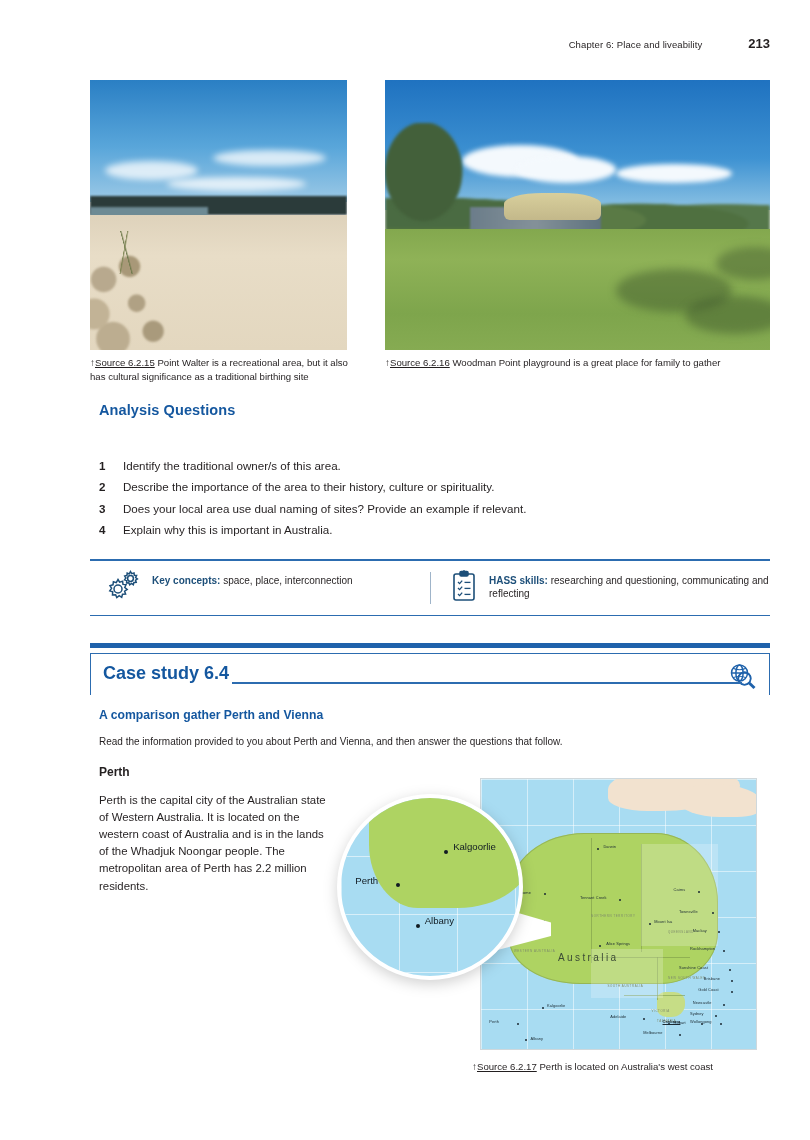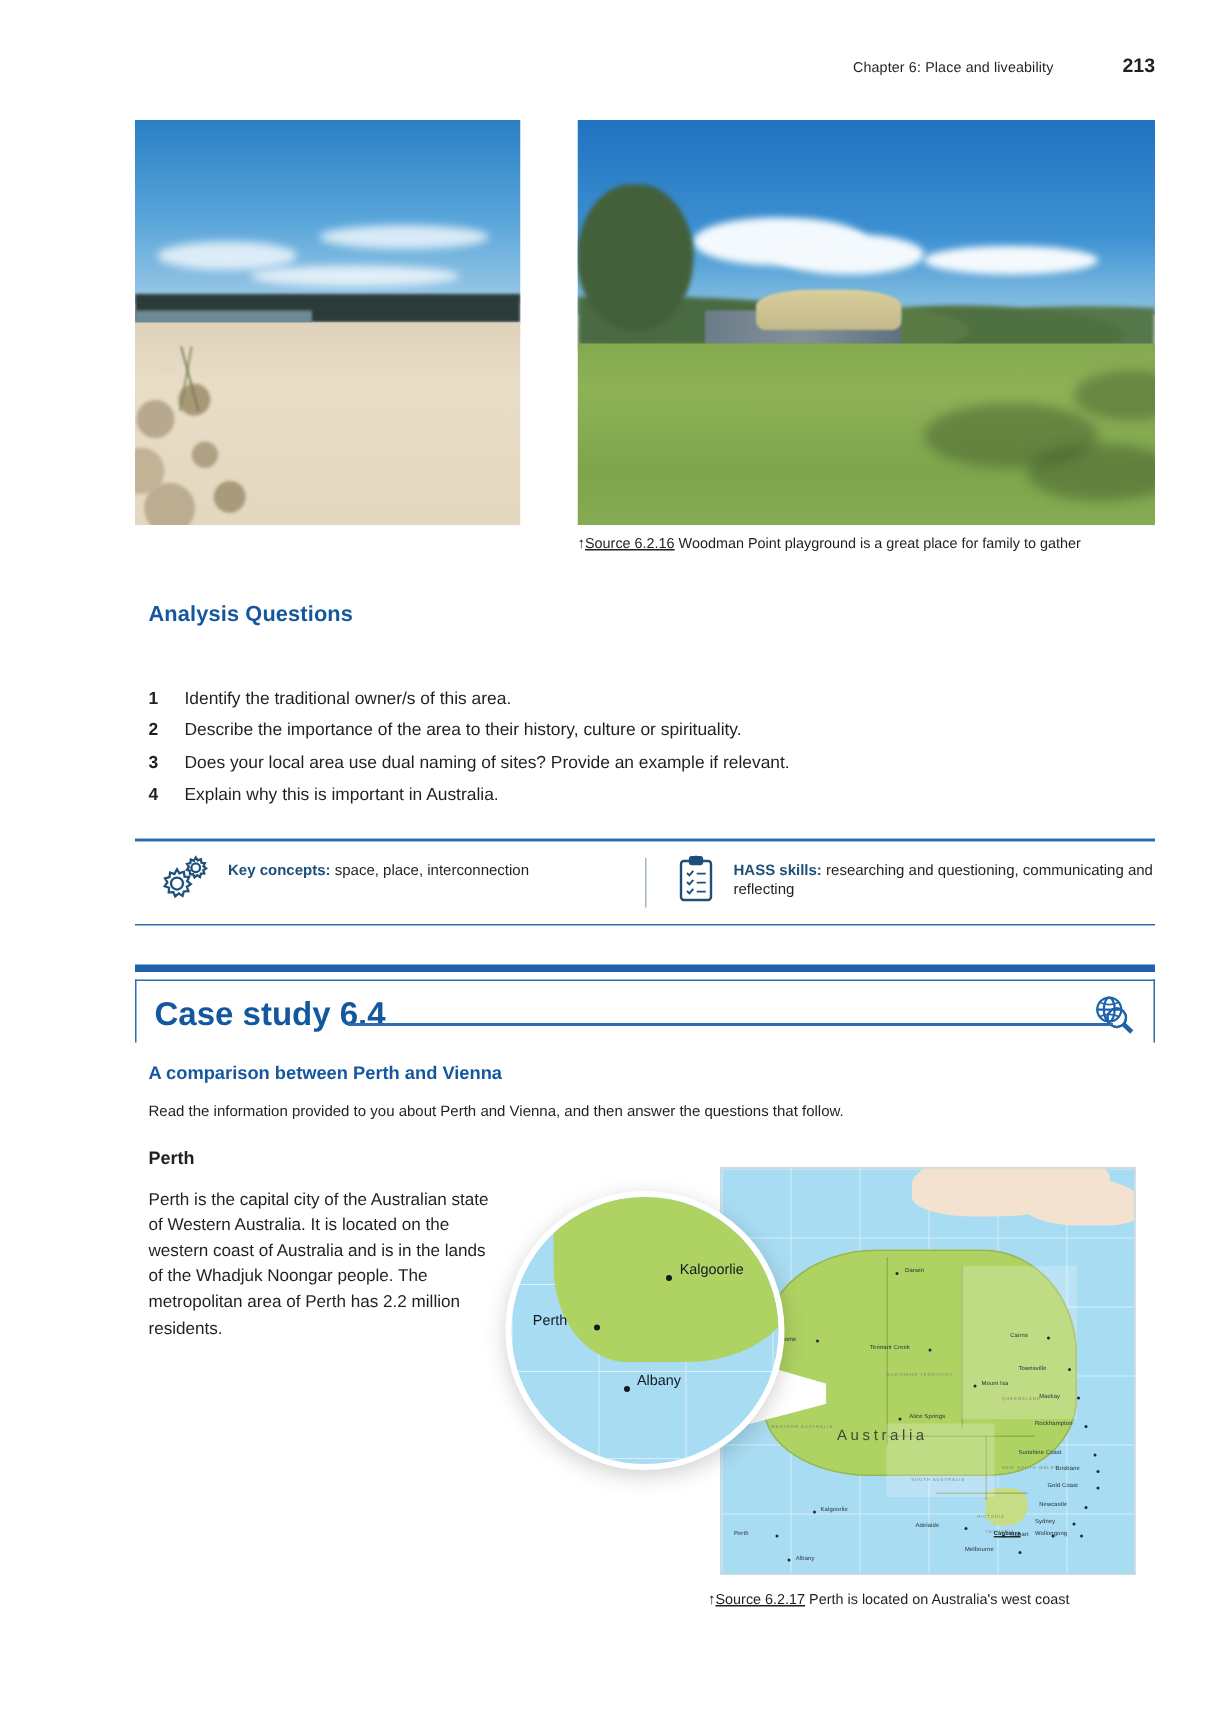--- a/index.html
+++ b/index.html
@@ -98,21 +98,21 @@
   .kc-text b { color:#1d4f79; }
 
   
   .cs-topbar { position:absolute; left:90px; top:643px; width:680px; height:4.5px; background:#1f62ab; }
   .cs-box {
     position:absolute; left:90px; top:653px; width:680px; height:42px;
     border:1.4px solid #2c6cb0; border-bottom:none; box-sizing:border-box;
   }
   .cs-title {
     position:absolute; left:103px; top:663px;
-    font-size:22px; font-weight:bold; color:#14579f;
+    font-size:18px; font-weight:bold; color:#14579f;
   }
   .cs-rule { position:absolute; left:232px; top:682px; width:510px; height:1.6px; background:#2c6cb0; }
   .cs-icon { position:absolute; right:12px; top:8px; }
 
   .cs-sub {
     position:absolute; left:99px; top:708px;
     font-size:12.2px; font-weight:bold; color:#14579f;
   }
   .cs-read { position:absolute; left:99px; top:736px; width:650px; font-size:10px; }
 
@@ -220,20 +220,23 @@
     <div class="pg-treeline"></div>
     <div class="pg-bigtree"></div>
     <div class="pg-structure"></div>
     <div class="pg-shelter"></div>
     <div class="pg-grass"></div>
     <div class="pg-shadow" style="left:60%;top:70%;width:30%;height:16%;"></div>
     <div class="pg-shadow" style="left:78%;top:80%;width:26%;height:14%;"></div>
     <div class="pg-shadow" style="left:86%;top:62%;width:20%;height:12%;"></div>
   </div>
 
+  <div class="caption cap-left">
+    <span class="cap-arrow">↑</span><span class="cap-src">Source 6.2.15</span><span> Point Walter is a recreational area, but it also has cultural significance as a traditional birthing site</span>
+  </div>
 
   <div class="caption cap-right">
     <span class="cap-arrow">↑</span><span class="cap-src">Source 6.2.16</span><span> Woodman Point playground is a great place for family to gather</span>
   </div>
 
   <div class="h-analysis">Analysis Questions</div>
   <div class="qlist">
     <div class="qrow">
       <span class="qnum">1</span>
       <span class="qtext">Identify the traditional owner/s of this area.</span>
@@ -308,21 +311,21 @@
         <path d="M6 15.8 q6.5 -3 13 0" stroke-width="1.1"></path>
         <circle cx="17.5" cy="16.5" r="6.2" fill="#ffffff" fill-opacity="0.0"></circle>
         <circle cx="17.5" cy="16.5" r="6.2"></circle>
         <line x1="22.2" y1="21" x2="27.5" y2="26" stroke-width="3"></line>
       </svg>
     </span>
   </div>
   <div class="cs-title">Case study 6.4</div>
   <div class="cs-rule"></div>
 
-  <div class="cs-sub">A comparison between Perth and Vienna</div>
+  <div class="cs-sub">A comparison gather Perth and Vienna</div>
   <div class="cs-read">Read the information provided to you about Perth and Vienna, and then answer the questions that follow.</div>
 
   <div class="h-perth">Perth</div>
   <div class="p-perth">Perth is the capital city of the Australian state of Western Australia. It is located on the western coast of Australia and is in the lands of the Whadjuk Noongar people. The metropolitan area of Perth has 2.2 million residents.</div>
 
   <div class="mapfig">
 
     <div class="map-main">
       <div class="map-grid"></div>
       <div class="land-indo"></div>

